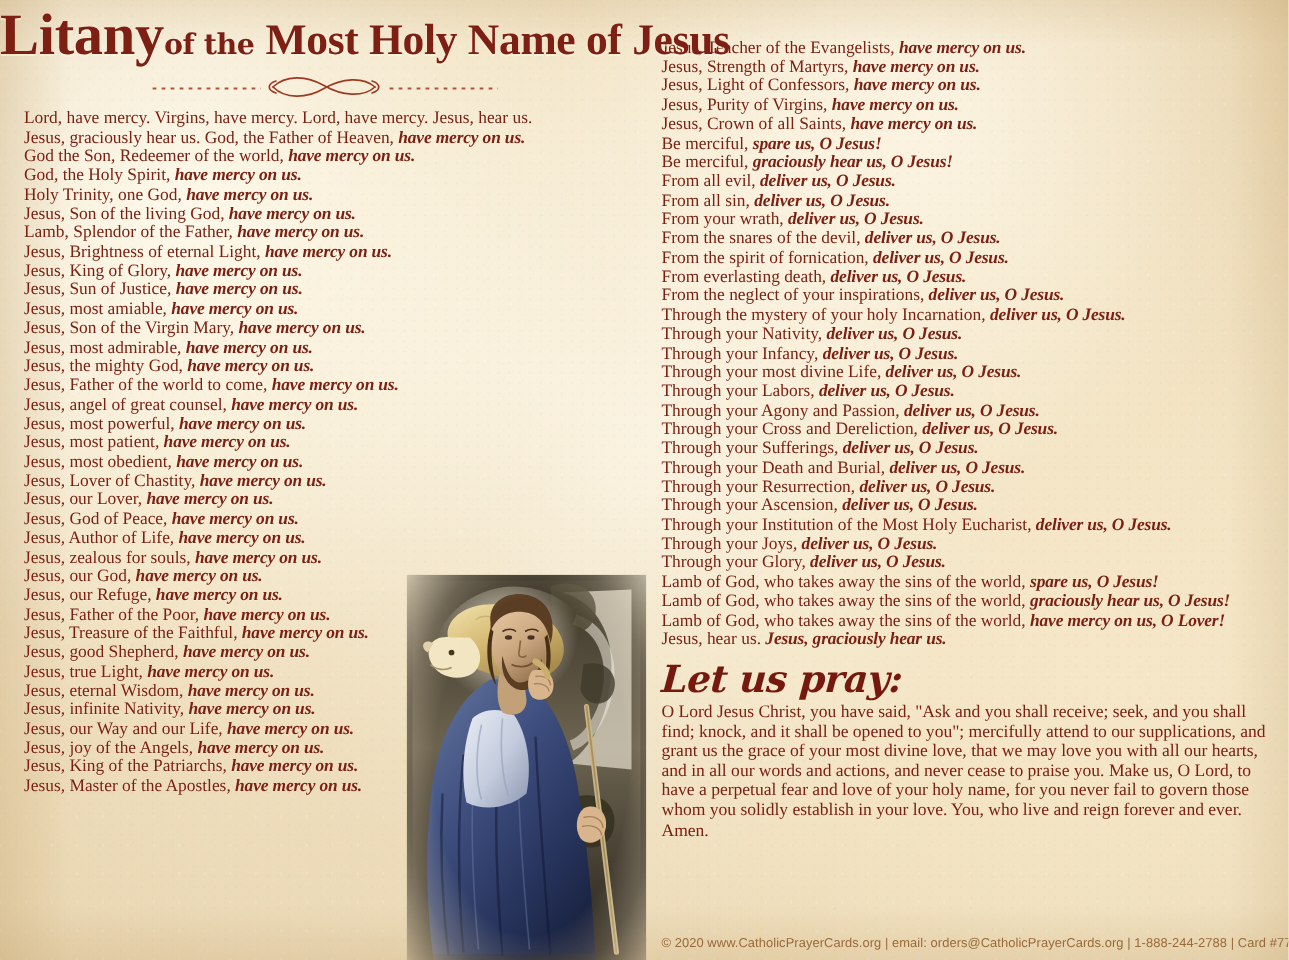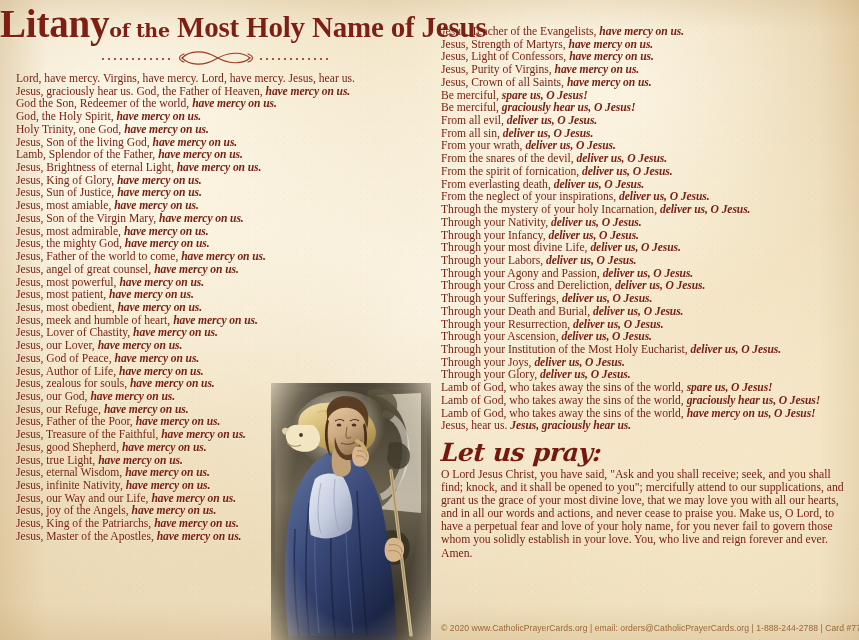--- a/index.html
+++ b/index.html
@@ -342,21 +342,20 @@
       <div class="litany-line"><span>Jesus, Sun of Justice, </span><span class="resp">have mercy on us.</span></div>
       <div class="litany-line"><span>Jesus, most amiable, </span><span class="resp">have mercy on us.</span></div>
       <div class="litany-line"><span>Jesus, Son of the Virgin Mary, </span><span class="resp">have mercy on us.</span></div>
       <div class="litany-line"><span>Jesus, most admirable, </span><span class="resp">have mercy on us.</span></div>
       <div class="litany-line"><span>Jesus, the mighty God, </span><span class="resp">have mercy on us.</span></div>
       <div class="litany-line"><span>Jesus, Father of the world to come, </span><span class="resp">have mercy on us.</span></div>
       <div class="litany-line"><span>Jesus, angel of great counsel, </span><span class="resp">have mercy on us.</span></div>
       <div class="litany-line"><span>Jesus, most powerful, </span><span class="resp">have mercy on us.</span></div>
       <div class="litany-line"><span>Jesus, most patient, </span><span class="resp">have mercy on us.</span></div>
       <div class="litany-line"><span>Jesus, most obedient, </span><span class="resp">have mercy on us.</span></div>
-      <div class="litany-line"><span>Jesus, meek and humble of heart, </span><span class="resp">have mercy on us.</span></div>
       <div class="litany-line"><span>Jesus, Lover of Chastity, </span><span class="resp">have mercy on us.</span></div>
       <div class="litany-line"><span>Jesus, our Lover, </span><span class="resp">have mercy on us.</span></div>
       <div class="litany-line"><span>Jesus, God of Peace, </span><span class="resp">have mercy on us.</span></div>
       <div class="litany-line"><span>Jesus, Author of Life, </span><span class="resp">have mercy on us.</span></div>
       <div class="litany-line"><span>Jesus, zealous for souls, </span><span class="resp">have mercy on us.</span></div>
       <div class="litany-line"><span>Jesus, our God, </span><span class="resp">have mercy on us.</span></div>
       <div class="litany-line"><span>Jesus, our Refuge, </span><span class="resp">have mercy on us.</span></div>
       <div class="litany-line"><span>Jesus, Father of the Poor, </span><span class="resp">have mercy on us.</span></div>
       <div class="litany-line"><span>Jesus, Treasure of the Faithful, </span><span class="resp">have mercy on us.</span></div>
       <div class="litany-line"><span>Jesus, good Shepherd, </span><span class="resp">have mercy on us.</span></div>
@@ -394,21 +393,21 @@
         <div class="litany-line"><span>Through your Cross and Dereliction, </span><span class="resp">deliver us, O Jesus.</span></div>
         <div class="litany-line"><span>Through your Sufferings, </span><span class="resp">deliver us, O Jesus.</span></div>
         <div class="litany-line"><span>Through your Death and Burial, </span><span class="resp">deliver us, O Jesus.</span></div>
         <div class="litany-line"><span>Through your Resurrection, </span><span class="resp">deliver us, O Jesus.</span></div>
         <div class="litany-line"><span>Through your Ascension, </span><span class="resp">deliver us, O Jesus.</span></div>
         <div class="litany-line"><span>Through your Institution of the Most Holy Eucharist, </span><span class="resp">deliver us, O Jesus.</span></div>
         <div class="litany-line"><span>Through your Joys, </span><span class="resp">deliver us, O Jesus.</span></div>
         <div class="litany-line"><span>Through your Glory, </span><span class="resp">deliver us, O Jesus.</span></div>
         <div class="litany-line"><span>Lamb of God, who takes away the sins of the world, </span><span class="resp">spare us, O Jesus!</span></div>
         <div class="litany-line"><span>Lamb of God, who takes away the sins of the world, </span><span class="resp">graciously hear us, O Jesus!</span></div>
-        <div class="litany-line"><span>Lamb of God, who takes away the sins of the world, </span><span class="resp">have mercy on us, O Jesus!</span></div>
+        <div class="litany-line"><span>Lamb of God, who takes away the sins of the world, </span><span class="resp">have mercy on us, O Lover!</span></div>
         <div class="litany-line"><span>Jesus, hear us. </span><span class="resp">Jesus, graciously hear us.</span></div>
       </div>
     <div id="let-us-pray">Let us pray:</div>
     <div id="closing-prayer">O Lord Jesus Christ, you have said, "Ask and you shall receive; seek, and you shall find; knock, and it shall be opened to you"; mercifully attend to our supplications, and grant us the grace of your most divine love, that we may love you with all our hearts, and in all our words and actions, and never cease to praise you. Make us, O Lord, to have a perpetual fear and love of your holy name, for you never fail to govern those whom you solidly establish in your love. You, who live and reign forever and ever. Amen.</div>
   </div>
 
   <div id="footer">© 2020 www.CatholicPrayerCards.org | email: orders@CatholicPrayerCards.org | 1-888-244-2788 | Card #778</div>
 
 </div>
 

